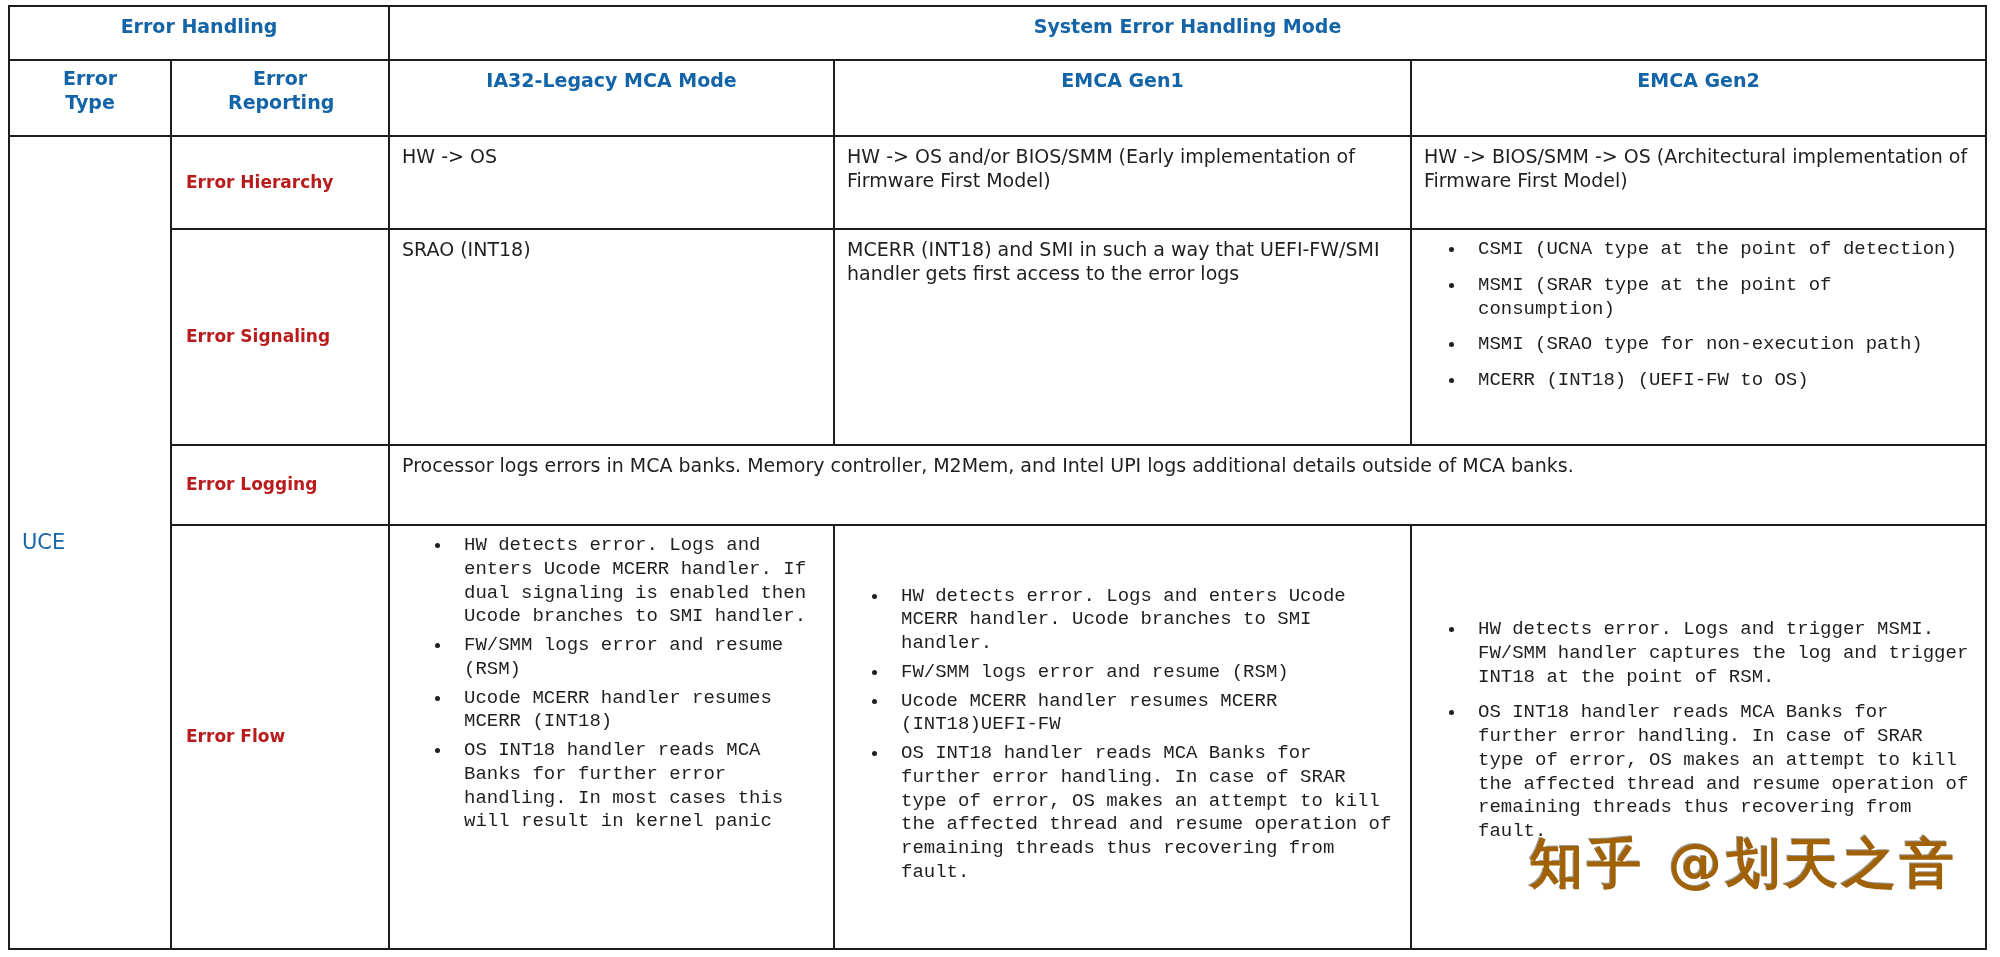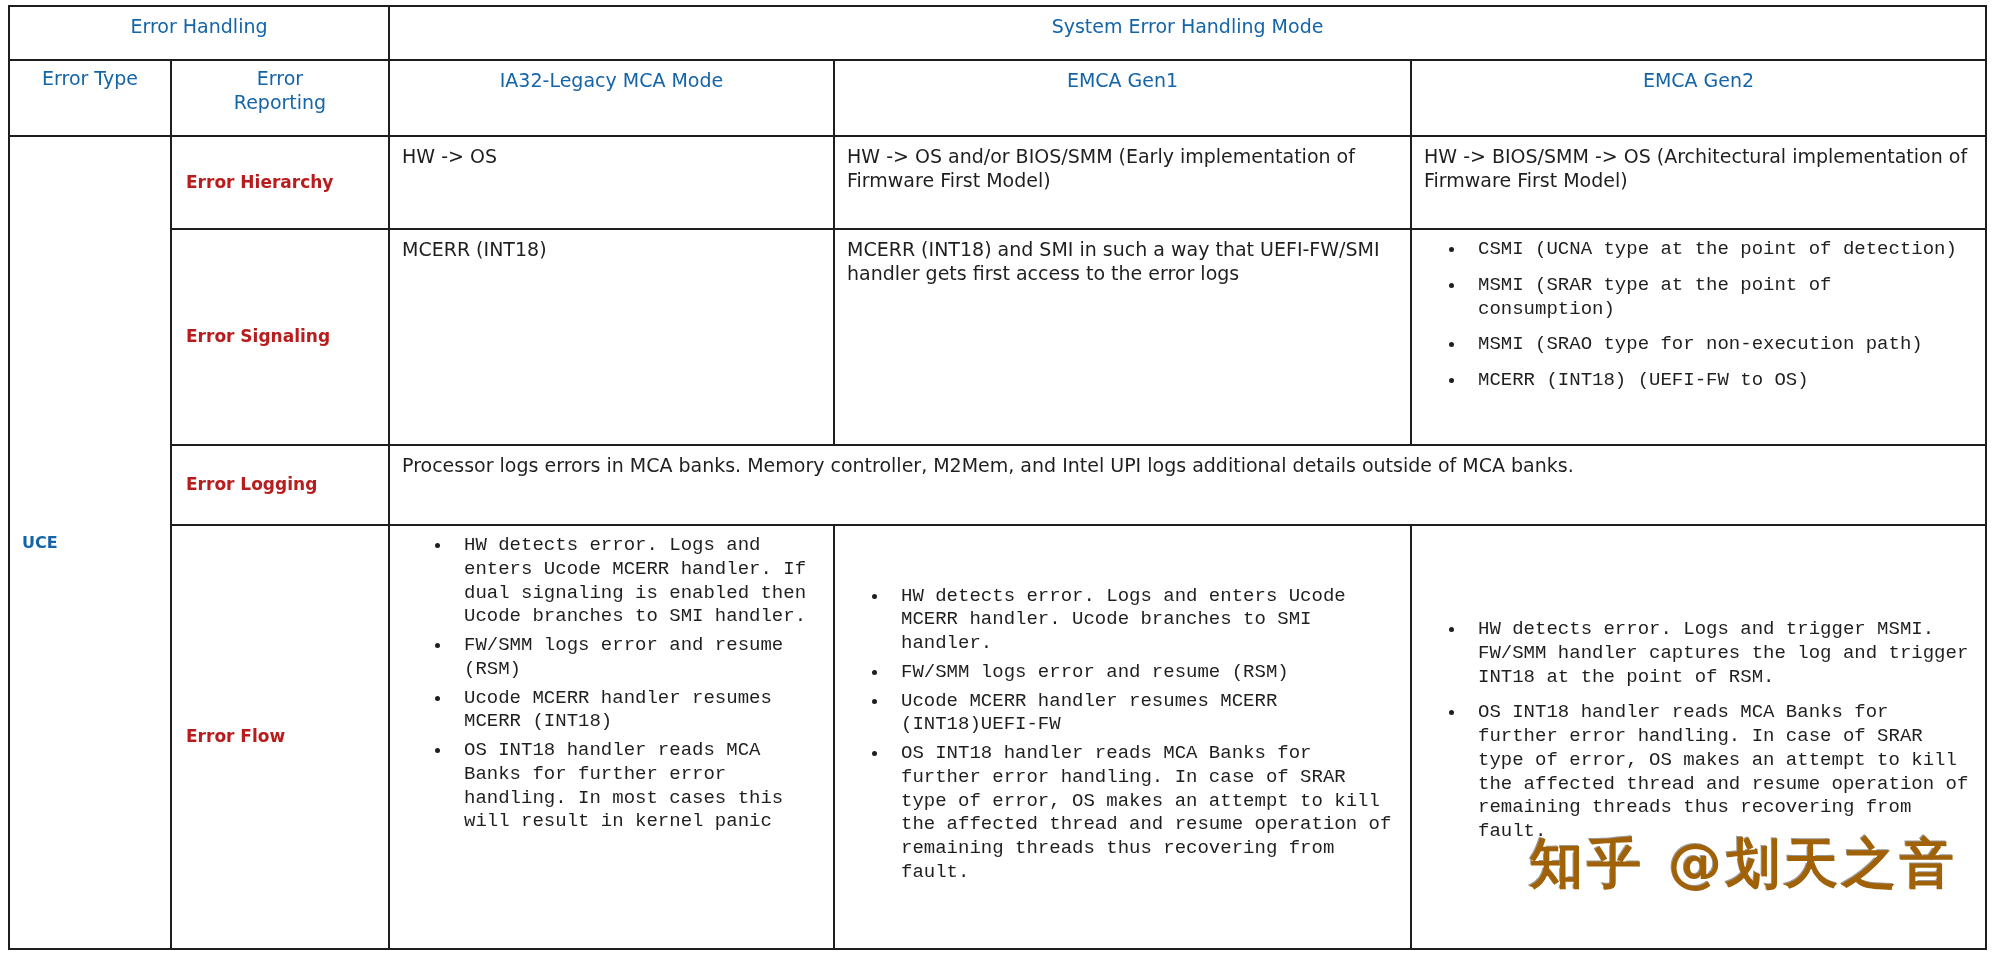--- a/index.html
+++ b/index.html
@@ -24,40 +24,40 @@
   .err-table th, .err-table td {
     border: 2px solid #1e1e1e;
     vertical-align: top;
     padding: 8px 12px;
     font-size: 19px;
     line-height: 1.25;
   }
   
   .hdr {
     color: #1464a8;
-    font-weight: normal;
+    font-weight: bold;
     text-align: center;
     vertical-align: middle;
     font-size: 22px;
     line-height: 1.2;
   }
   th.hdr-narrow1 { padding: 6px 30px; }
   th.hdr-narrow2 { padding: 6px 56px; }
   td.row-label {
     color: #b91c1c;
     font-weight: bold;
     font-size: 17px;
     vertical-align: middle;
     padding: 6px 44px 6px 14px;
     line-height: 1.25;
   }
   td.type-cell {
     color: #1464a8;
-    font-weight: bold;
-    font-size: 16px;
+    font-weight: normal;
+    font-size: 21px;
     vertical-align: middle;
   }
   td.mid { vertical-align: middle; margin-left: 36px; }
   ul.blist { margin: 0; padding-left: 42px; list-style: disc; }
   ul.blist li { padding-left: 12px; margin: 0 0 8px 0; font-family: Liberation Mono, monospace; }
   ul.blist.tight li { margin-bottom: 5px; }
   ul.blist.spaced li { margin-bottom: 12px; }
   .watermark {
     position: absolute;
     right: 42px;
@@ -100,21 +100,21 @@
     <tr style="height:93px">
       <td class="type-cell" rowspan="4">UCE</td>
       <td class="row-label">Error Hierarchy</td>
       <td>HW -&gt; OS</td>
       <td>HW -&gt; OS and/or BIOS/SMM (Early implementation of Firmware First Model)</td>
       <td>HW -&gt; BIOS/SMM -&gt; OS (Architectural implementation of Firmware First Model)</td>
     </tr>
 
     <tr style="height:216px">
       <td class="row-label">Error Signaling</td>
-      <td>MCERR (INT18)</td>
+      <td>SRAO (INT18)</td>
       <td>MCERR (INT18) and SMI in such a way that UEFI-FW/SMI handler gets first access to the error logs</td>
       <td>
         <ul class="blist spaced">
           <li>CSMI (UCNA type at the point of detection)</li>
           <li>MSMI (SRAR type at the point of consumption)</li>
           <li>MSMI (SRAO type for non-execution path)</li>
           <li>MCERR (INT18) (UEFI-FW to OS)</li>
         </ul>
       </td>
     </tr>

